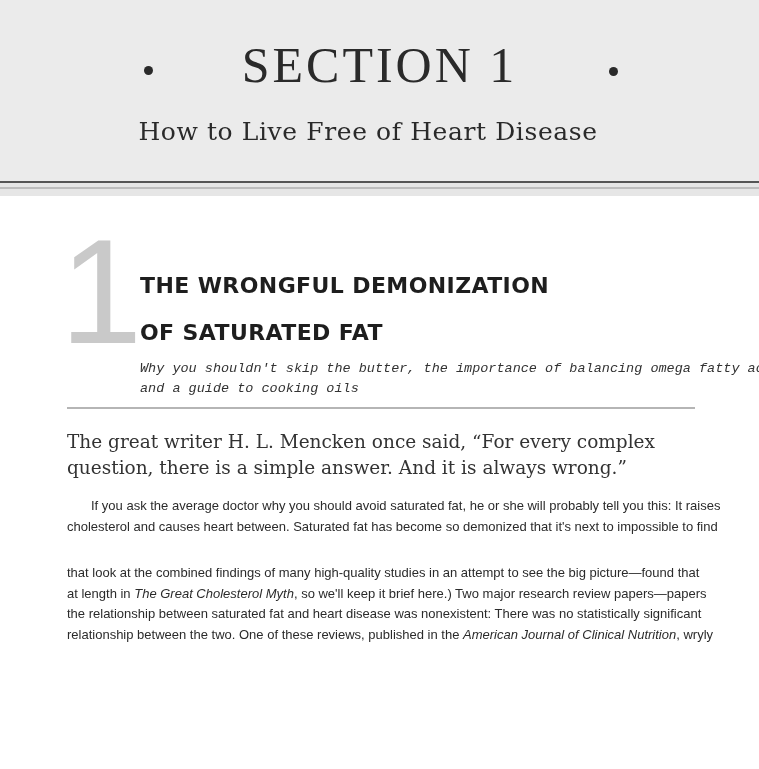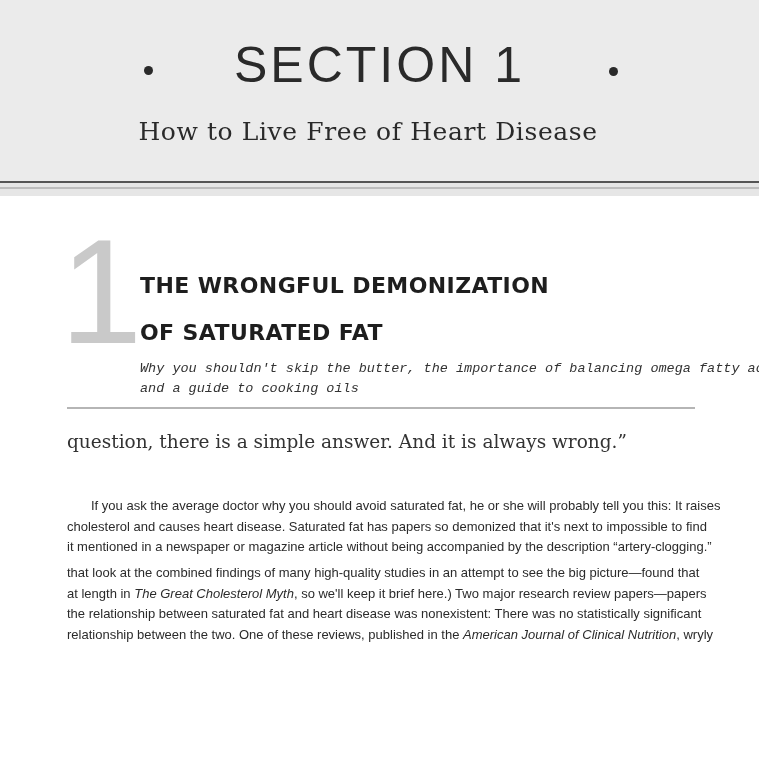--- a/index.html
+++ b/index.html
@@ -21,21 +21,21 @@
     position: absolute; left: 0; top: 183px; width: 759px; height: 13px;
     background: #e6e6e6;
   }
   .band-rule-gray {
     position: absolute; left: 0; top: 187px; width: 759px; height: 2px;
     background: #bdbdbd;
   }
   .section-title {
     position: absolute; left: 0; top: 30px; width: 759px; height: 70px;
     text-align: center;
-    font-family: Liberation Sans, sans-serif;
+    font-family: Liberation Serif, serif;
     font-weight: normal;
     font-size: 50px; line-height: 70px;
     letter-spacing: 3px;
     color: #2a2a2a;
   }
   .dot {
     position: absolute; width: 9px; height: 9px; border-radius: 50%;
     background: #2a2a2a;
   }
   .dot-left { left: 144px; top: 66px; }
@@ -122,27 +122,27 @@
 </h1>
 
 <p class="chapter-subtitle">
   <span class="line">Why you shouldn't skip the butter, the importance of balancing omega fatty acids,</span>
   <span class="line">and a guide to cooking oils</span>
 </p>
 
 <div class="chapter-rule"></div>
 
 <p class="lead">
+  <span class="line">The great writer H. L. Mencken once said, “For every complex</span>
   <span class="line">question, there is a simple answer. And it is always wrong.”</span>
 </p>
 
 <p class="body-text p1">
   <span class="line first">If you ask the average doctor why you should avoid saturated fat, he or she will probably tell you this: It raises</span>
-  <span class="line">cholesterol and causes heart disease. Saturated fat has papers so demonized that it's next to impossible to find</span>
-  <span class="line">it mentioned in a newspaper or magazine article without being accompanied by the description “artery-clogging.”</span>
+  <span class="line">cholesterol and causes heart between. Saturated fat has become so demonized that it's next to impossible to find</span>
 </p>
 
 <p class="body-text p2">
   <span class="line">that look at the combined findings of many high-quality studies in an attempt to see the big picture—found that</span>
   <span class="line"><span>at length in </span><em>The Great Cholesterol Myth</em><span>, so we'll keep it brief here.) Two major research review papers—papers</span></span>
   <span class="line">the relationship between saturated fat and heart disease was nonexistent: There was no statistically significant</span>
   <span class="line"><span>relationship between the two. One of these reviews, published in the </span><em>American Journal of Clinical Nutrition</em><span>, wryly</span></span>
 </p>
 
 </body></html>

